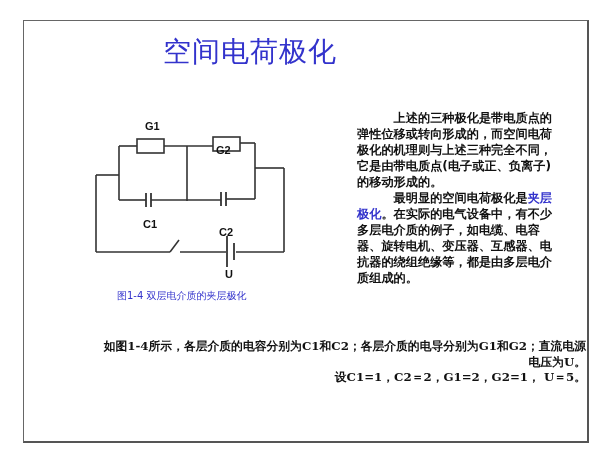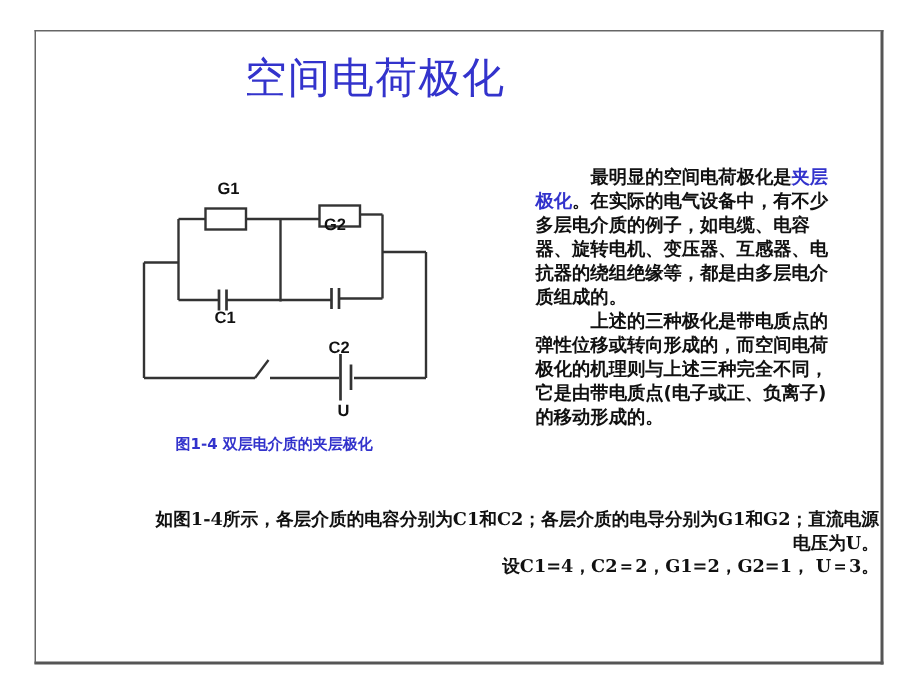--- a/index.html
+++ b/index.html
@@ -1,21 +1,21 @@
 <!DOCTYPE html>
 <html><head>
 <meta charset="utf-8">
 <style>
   html, body { margin: 0; padding: 0; }
   body { width: 616px; height: 464px; background: #ffffff; position: relative; overflow: hidden; font-family: "DejaVu Sans", sans-serif; }
   .frame { position: absolute; left: 23px; top: 20px; width: 563px; height: 420px; border: 1px solid #666666; border-right: 2px solid #555; border-bottom: 2px solid #555; background: #fff; }
   .title { position: absolute; left: 0; top: 33px; width: 500px; text-align: center; font-size: 28px; color: #3333cc; letter-spacing: 1px; }
   .circuit { position: absolute; left: 0; top: 0; }
   .label { position: absolute; font-family: "Liberation Sans", sans-serif; font-weight: bold; font-size: 11px; color: #111; }
-  .caption { position: absolute; left: 117px; top: 289px; font-size: 10px; font-weight: bold; color: #3333cc; }
+  .caption { position: absolute; left: 117px; top: 289px; font-size: 10px; font-weight: normal; color: #3333cc; }
   .para { position: absolute; left: 357px; top: 110px; width: 200px; font-size: 12.2px; font-weight: bold; color: #111; line-height: 16px; }
   .para p { margin: 0; text-indent: 3em; }
   .hl { color: #3333cc; }
   .bottom { position: absolute; left: 66px; top: 339px; width: 520px; font-size: 11.8px; font-weight: bold; color: #111; line-height: 15.5px; font-family: "DejaVu Serif", serif; }
   .bottom p { margin: 0; text-align: right; }
   .ind { text-indent: 2.3em; }
 </style>
 </head>
 <body>
 
@@ -66,27 +66,27 @@
   </g>
 
   <g stroke="#333" stroke-width="1.8">
     <line x1="227" y1="236" x2="227" y2="267"></line>
     <line x1="234" y1="243" x2="234" y2="260"></line>
   </g>
 </svg>
 
 <span class="label" style="left:145px; top:120px;text-align:right;">G1</span>
 <span class="label" style="left:216px; top:120px;margin-top:24px;">G2</span>
-<span class="label" style="left:143px; top:206px;">C1</span>
+<span class="label" style="left:143px; top:218px;">C1</span>
 <span class="label" style="left:219px; top:210px;margin-top:16px;">C2</span>
 <span class="label" style="left:225px; top:268px;">U</span>
 
 <div class="caption">图1-4 双层电介质的夹层极化</div>
 
 <div class="para">
+  <p>上述的三种极化是带电质点的弹性位移或转向形成的，而空间电荷极化的机理则与上述三种完全不同，它是由带电质点(电子或正、负离子)的移动形成的。</p>
   <p><span>最明显的空间电荷极化是</span><span class="hl">夹层极化</span><span>。在实际的电气设备中，有不少多层电介质的例子，如电缆、电容器、旋转电机、变压器、互感器、电抗器的绕组绝缘等，都是由多层电介质组成的。</span></p>
-  <p>上述的三种极化是带电质点的弹性位移或转向形成的，而空间电荷极化的机理则与上述三种完全不同，它是由带电质点(电子或正、负离子)的移动形成的。</p>
 </div>
 
 <div class="bottom">
   <p class="ind">如图1-4所示，各层介质的电容分别为C1和C2；各层介质的电导分别为G1和G2；直流电源电压为U。</p>
-  <p class="ind">设C1=4，C2＝2，G1=2，G2=1，  U＝3。</p>
+  <p class="ind">设C1=1，C2＝2，G1=2，G2=1，  U＝5。</p>
 </div>
 
 </body></html>

